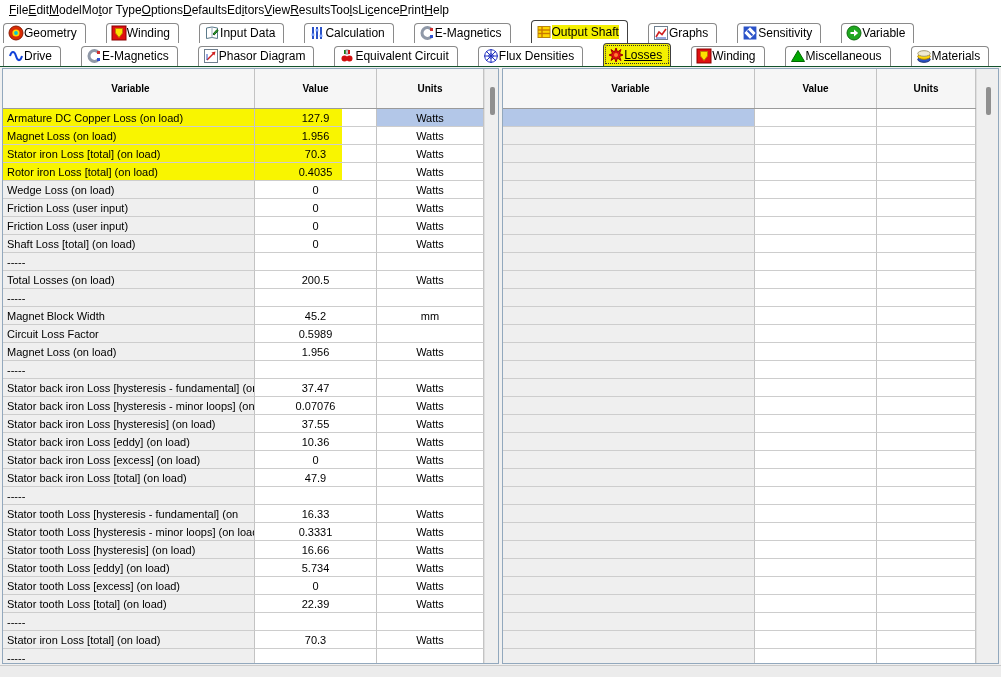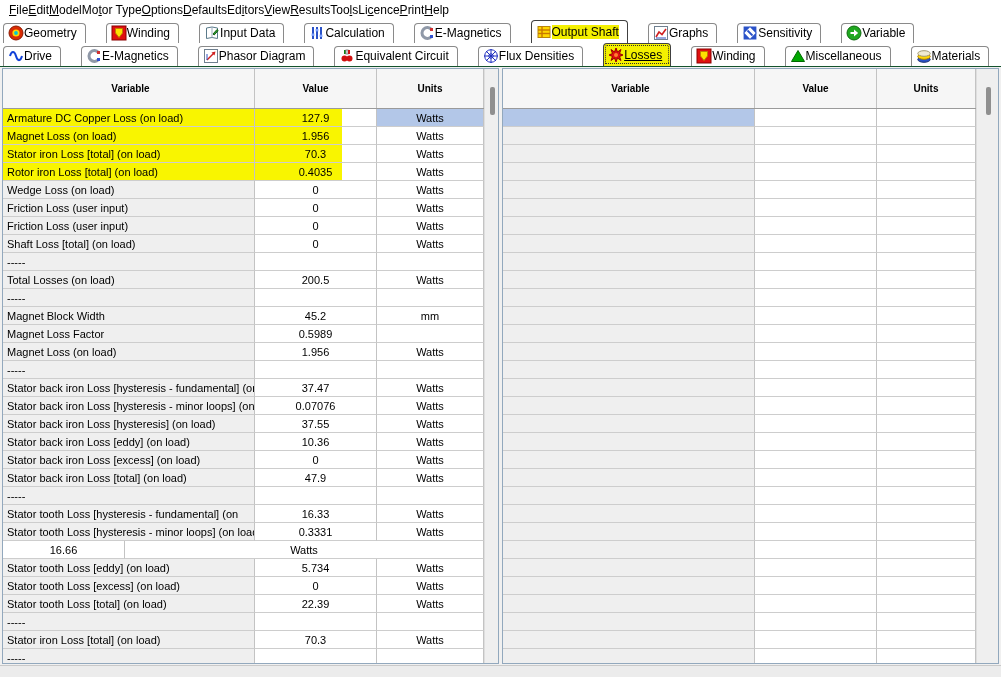--- a/index.html
+++ b/index.html
@@ -353,21 +353,21 @@
           <div class="cell cvar">-----</div>
           <div class="cell cval"></div>
           <div class="cell cunit"></div>
         </div>
         <div class="grow">
           <div class="cell cvar">Magnet Block Width</div>
           <div class="cell cval">45.2</div>
           <div class="cell cunit">mm</div>
         </div>
         <div class="grow">
-          <div class="cell cvar">Magnet Loss Factor</div>
+          <div class="cell cvar">Circuit Loss Factor</div>
           <div class="cell cval">0.5989</div>
           <div class="cell cunit"></div>
         </div>
         <div class="grow">
           <div class="cell cvar">Magnet Loss (on load)</div>
           <div class="cell cval">1.956</div>
           <div class="cell cunit">Watts</div>
         </div>
         <div class="grow">
           <div class="cell cvar">-----</div>
@@ -413,20 +413,21 @@
           <div class="cell cvar">Stator tooth Loss [hysteresis - fundamental] (on</div>
           <div class="cell cval">16.33</div>
           <div class="cell cunit">Watts</div>
         </div>
         <div class="grow">
           <div class="cell cvar">Stator tooth Loss [hysteresis - minor loops] (on load)</div>
           <div class="cell cval">0.3331</div>
           <div class="cell cunit">Watts</div>
         </div>
         <div class="grow">
+          <div class="cell cvar">Stator tooth Loss [hysteresis] (on load)</div>
           <div class="cell cval">16.66</div>
           <div class="cell cunit">Watts</div>
         </div>
         <div class="grow">
           <div class="cell cvar">Stator tooth Loss [eddy] (on load)</div>
           <div class="cell cval">5.734</div>
           <div class="cell cunit">Watts</div>
         </div>
         <div class="grow">
           <div class="cell cvar">Stator tooth Loss [excess] (on load)</div>

